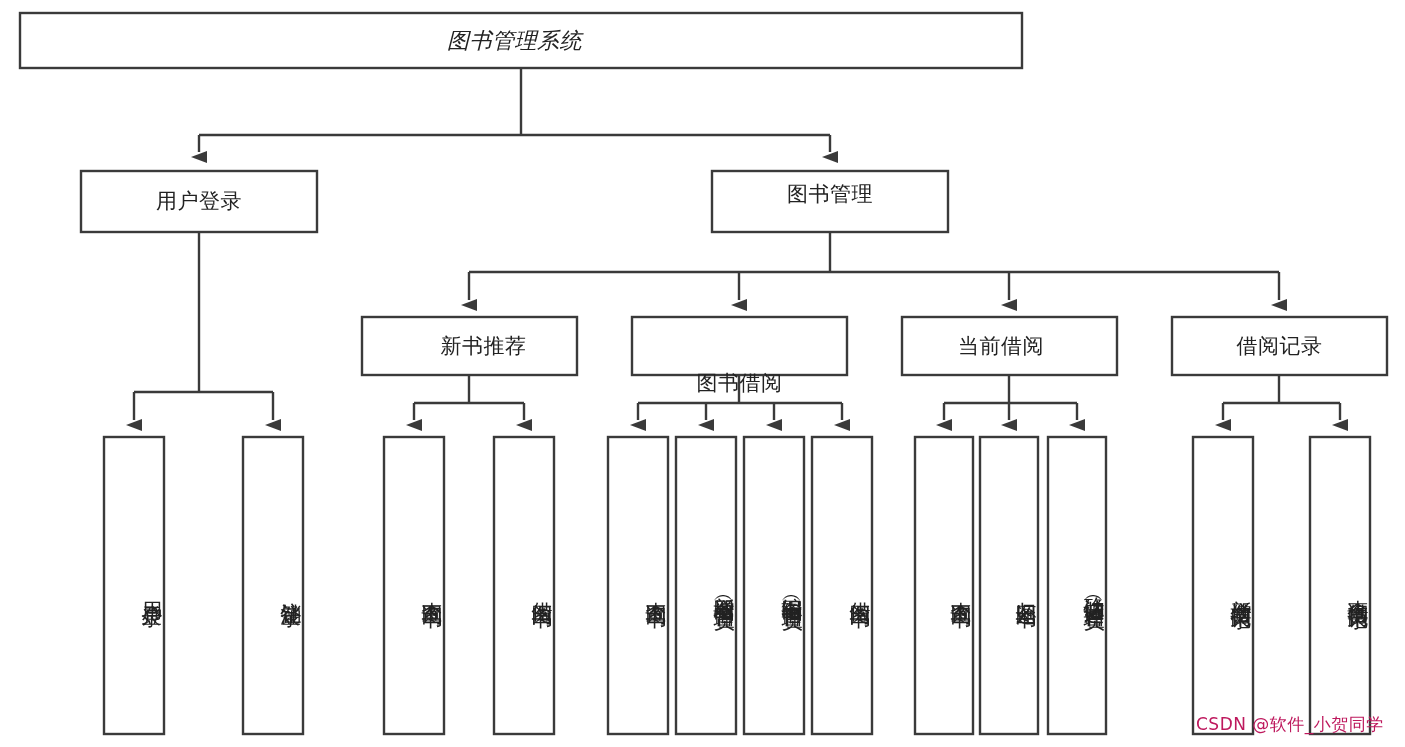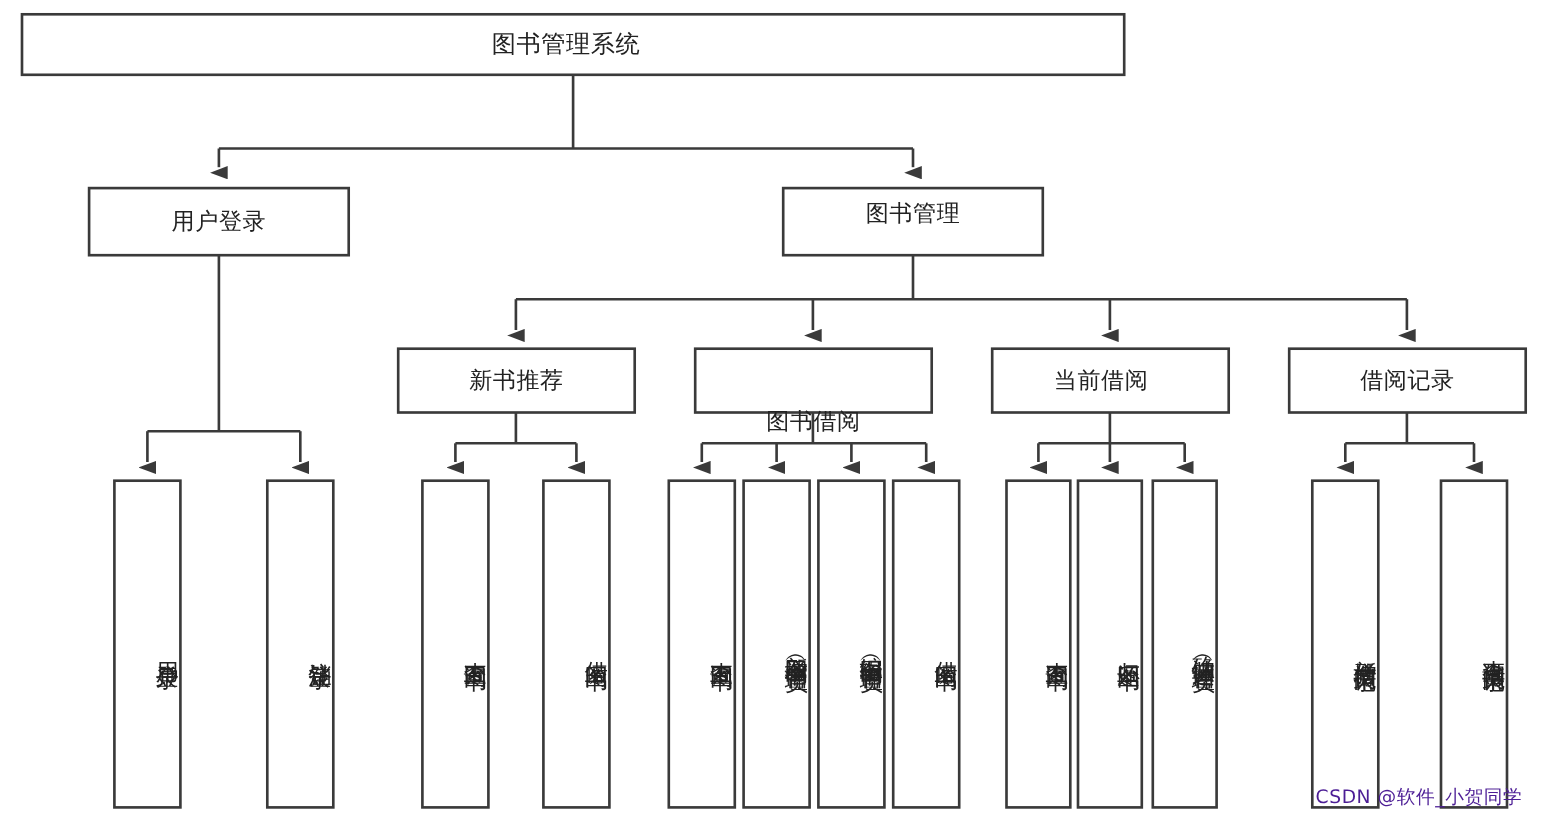--- a/index.html
+++ b/index.html
@@ -63,21 +63,21 @@
     justify-content: center;
     padding-top: 6px;
     box-sizing: border-box;
   }
   .label-root {
     font-size: 22px;
   }
   .watermark {
     position: absolute;
     font-size: 17px;
-    color: #4c1d95;
+    color: #be185d;
     letter-spacing: 0.5px;
     white-space: nowrap;
     font-family: "DejaVu Sans", "Liberation Sans", sans-serif;
   }
 </style>
 </head>
 <body>
 
 <div id="diagram-root">
 
@@ -168,26 +168,26 @@
     <rect class="node-box" x="812" y="437" width="60" height="297"></rect>
 
     <rect class="node-box" x="915" y="437" width="58" height="297"></rect>
     <rect class="node-box" x="980" y="437" width="58" height="297"></rect>
     <rect class="node-box" x="1048" y="437" width="58" height="297"></rect>
 
     <rect class="node-box" x="1193" y="437" width="60" height="297"></rect>
     <rect class="node-box" x="1310" y="437" width="60" height="297"></rect>
   </svg>
 
-  <div class="node-label label-h label-root" style="left:20px; top:13px; width:989px; height:55px;">图书管理系统</div>
+  <div class="node-label label-h label-root" style="left:20px; top:13px; width:989px; height:55px;font-style:italic;">图书管理系统</div>
 
   <div class="node-label label-h" style="left:81px; top:171px; width:236px; height:61px;">用户登录</div>
   <div class="node-label label-h" style="left:712px; top:171px; width:236px; height:47px;">图书管理</div>
 
-  <div class="node-label label-h" style="left:362px; top:317px; width:215px; height:58px;">新书推荐</div>
+  <div class="node-label label-h" style="left:362px; top:317px; width:215px; height:58px;padding-left:14px;">新书推荐</div>
   <div class="node-label label-h" style="left:632px; top:317px; width:215px; height:58px;margin-top:37px;">图书借阅</div>
   <div class="node-label label-h" style="left:902px; top:317px; width:198px; height:58px;">当前借阅</div>
   <div class="node-label label-h" style="left:1172px; top:317px; width:215px; height:58px;border-radius:21px;">借阅记录</div>
 
   <div class="node-label label-v" style="left:104px; top:437px; width:60px; height:297px;">用户登录</div>
   <div class="node-label label-v" style="left:243px; top:437px; width:60px; height:297px;">注销登录</div>
 
   <div class="node-label label-v" style="left:384px; top:437px; width:60px; height:297px;">查询图书</div>
   <div class="node-label label-v" style="left:494px; top:437px; width:60px; height:297px;">借阅图书</div>
 

